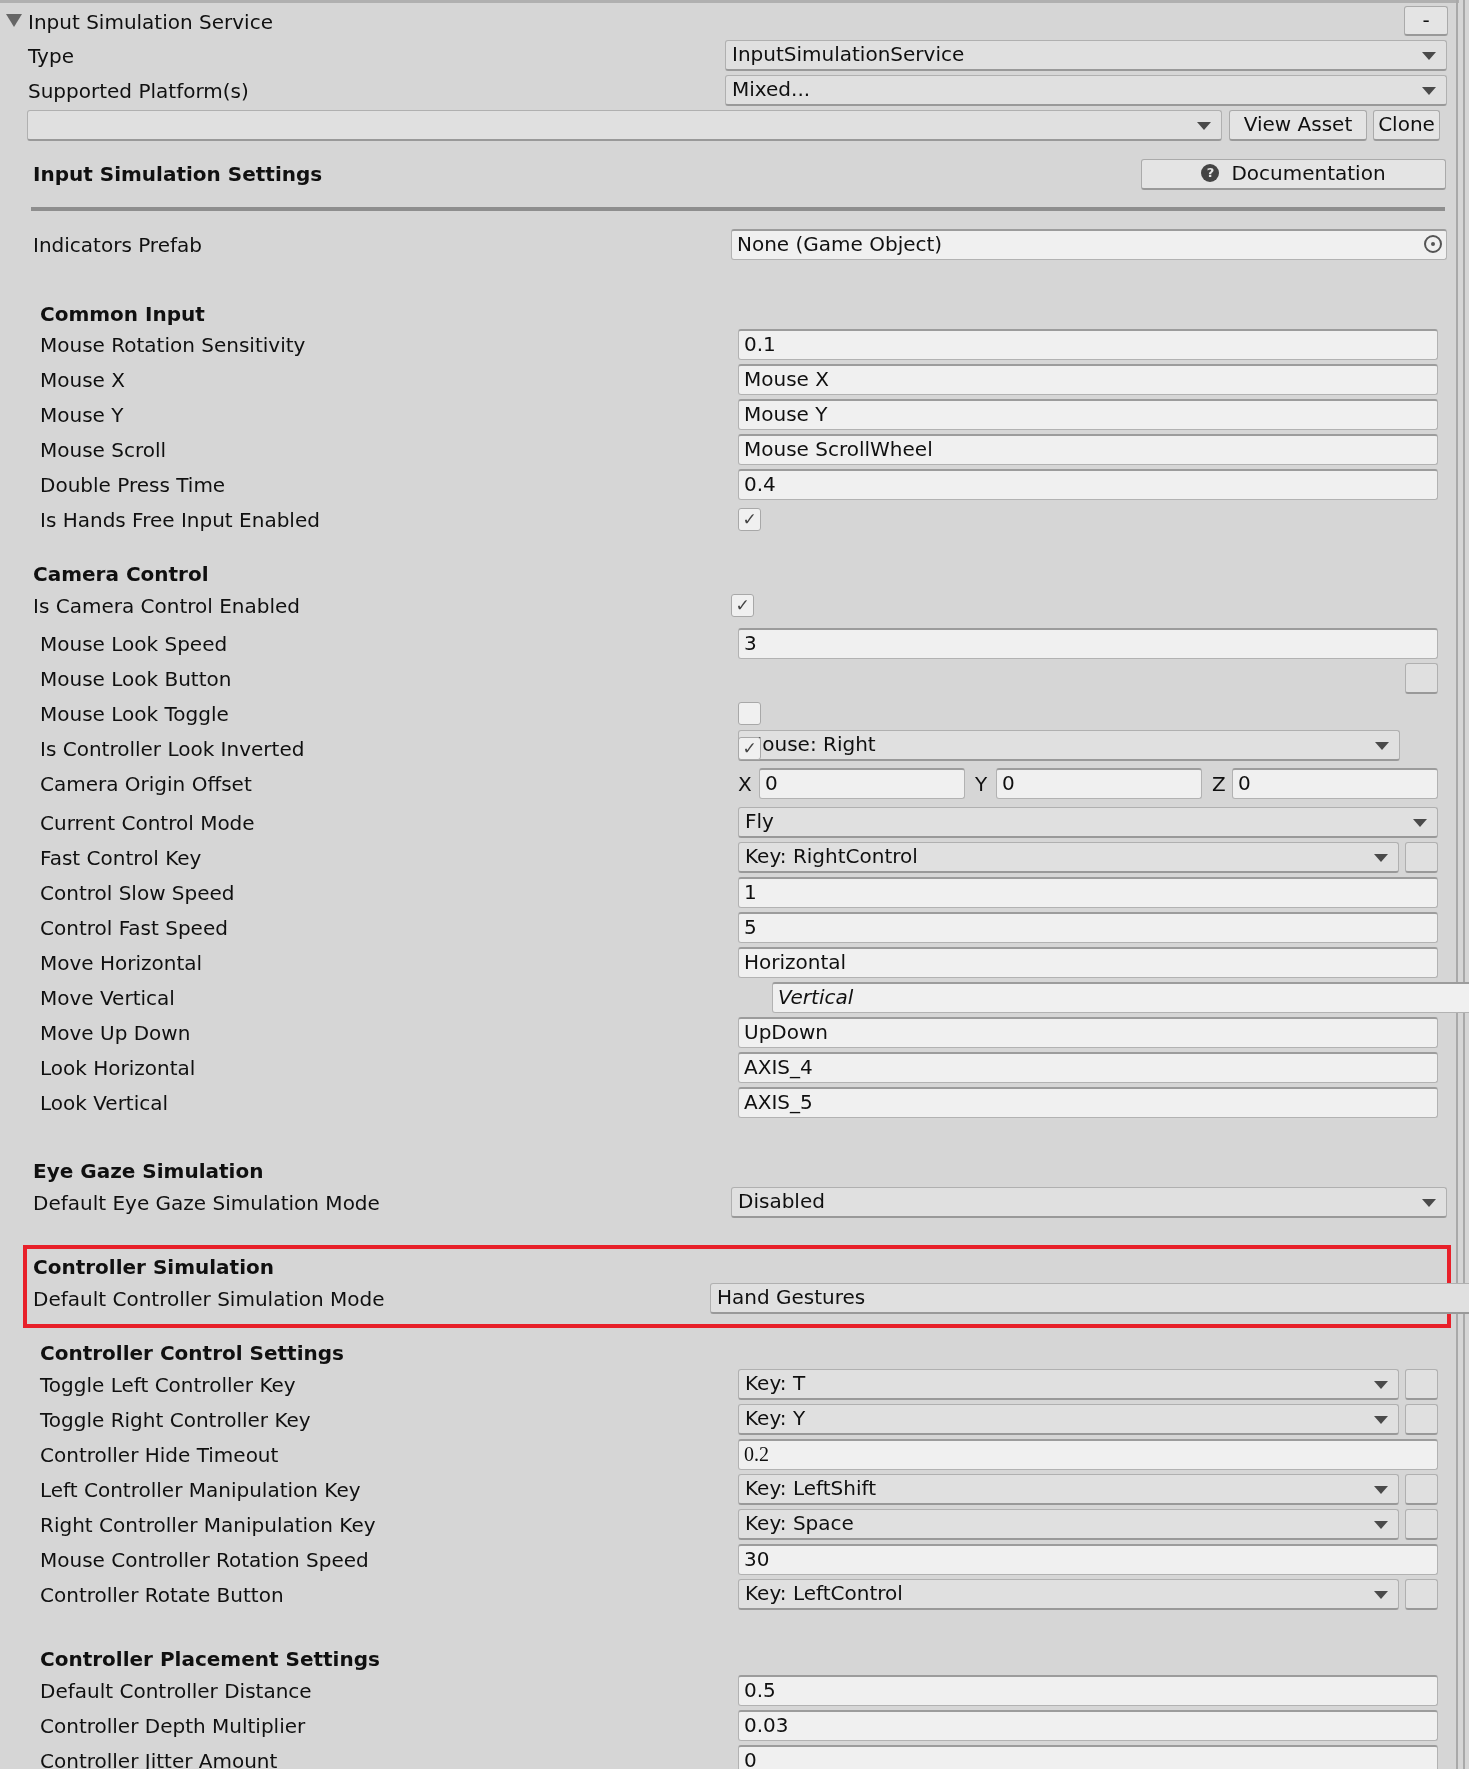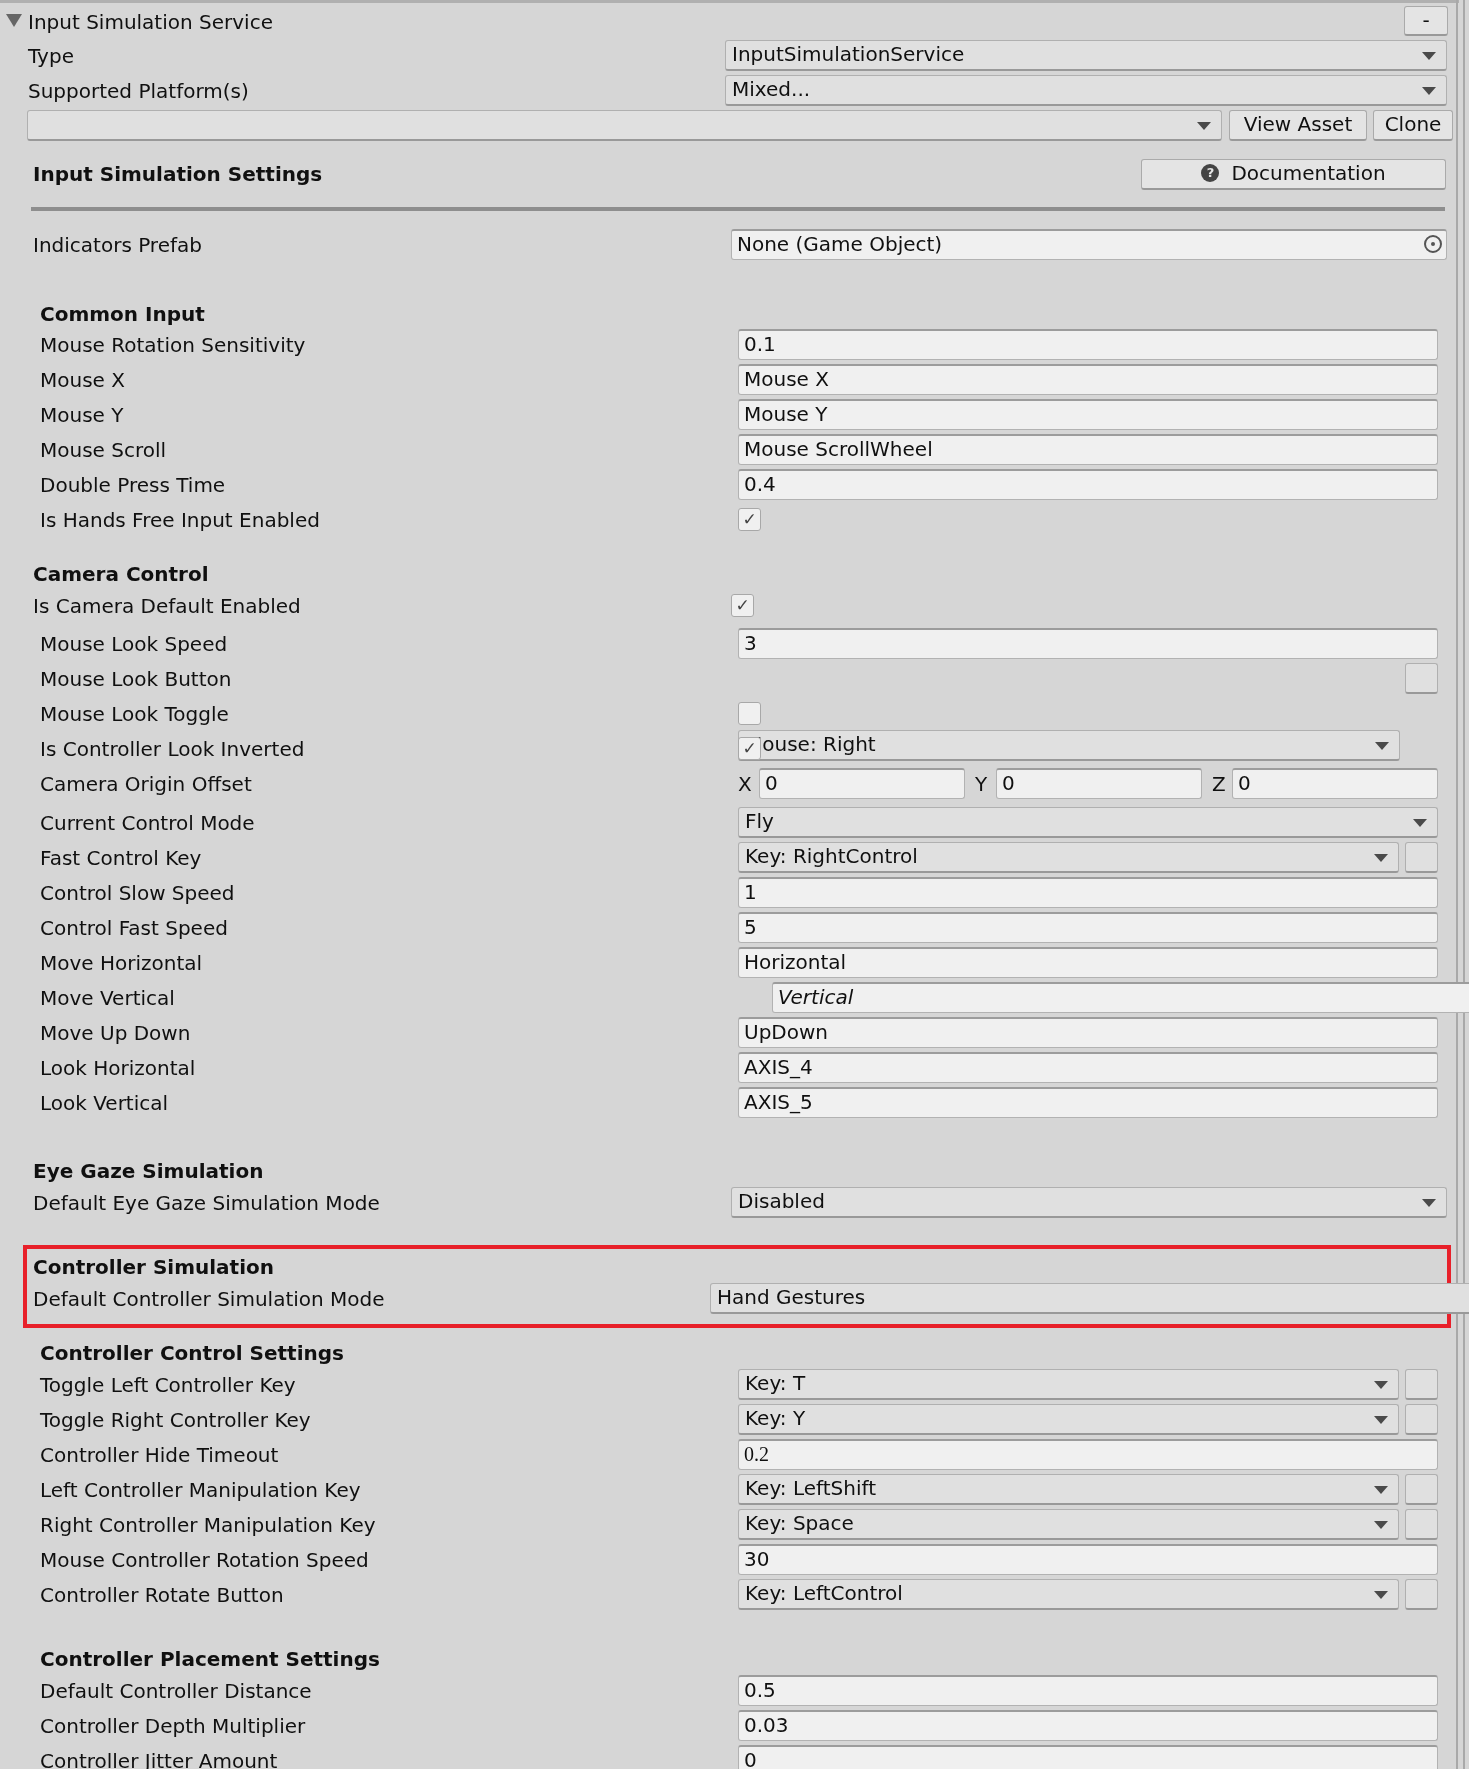--- a/index.html
+++ b/index.html
@@ -81,21 +81,21 @@
 <div class="label" style="left:28px;top:78px;">Supported Platform(s)</div>
 <div class="dropdown" style="left:725px;top:75px;width:722px;">
   <span>Mixed...</span>
   <span class="arrow"></span>
 </div>
 
 <div class="dropdown" style="left:27px;top:110px;width:1195px;">
   <span class="arrow"></span>
 </div>
 <div class="btn" style="left:1229px;top:110px;width:138px;">View Asset</div>
-<div class="btn" style="left:1373px;top:110px;width:80px;">Clone</div>
+<div class="btn" style="left:1373px;top:110px;width:67px;">Clone</div>
 
 <div class="label bold" style="left:33px;top:161px;">Input Simulation Settings</div>
 <div class="btn" style="left:1141px;top:159px;width:305px;">
   <span class="helpicon">?</span><span>Documentation</span>
 </div>
 
 <div class="divider"></div>
 
 <div class="label" style="left:33px;top:232px;">Indicators Prefab</div>
 <div class="field" style="left:731px;top:229px;width:716px;padding-right:30px;">
@@ -118,21 +118,21 @@
 <div class="field" style="left:738px;top:434px;width:700px;">Mouse ScrollWheel</div>
 
 <div class="label" style="left:40px;top:472px;">Double Press Time</div>
 <div class="field" style="left:738px;top:469px;width:700px;">0.4</div>
 
 <div class="label" style="left:40px;top:507px;">Is Hands Free Input Enabled</div>
 <div class="checkbox" style="left:738px;top:508px;">✓</div>
 
 <div class="label bold" style="left:33px;top:561px;">Camera Control</div>
 
-<div class="label" style="left:33px;top:593px;">Is Camera Default Enabled</div>
+<div class="label" style="left:33px;top:593px;">Is Camera Control Enabled</div>
 <div class="checkbox" style="left:731px;top:594px;">✓</div>
 
 <div class="label" style="left:40px;top:631px;">Mouse Look Speed</div>
 <div class="field" style="left:738px;top:628px;width:700px;">3</div>
 
 <div class="label" style="left:40px;top:666px;">Mouse Look Button</div>
 <div class="dropdown" style="left:738px;top:685px;width:662px;margin-top:45px;">
   <span>Mouse: Right</span>
   <span class="arrow"></span>
 </div>

